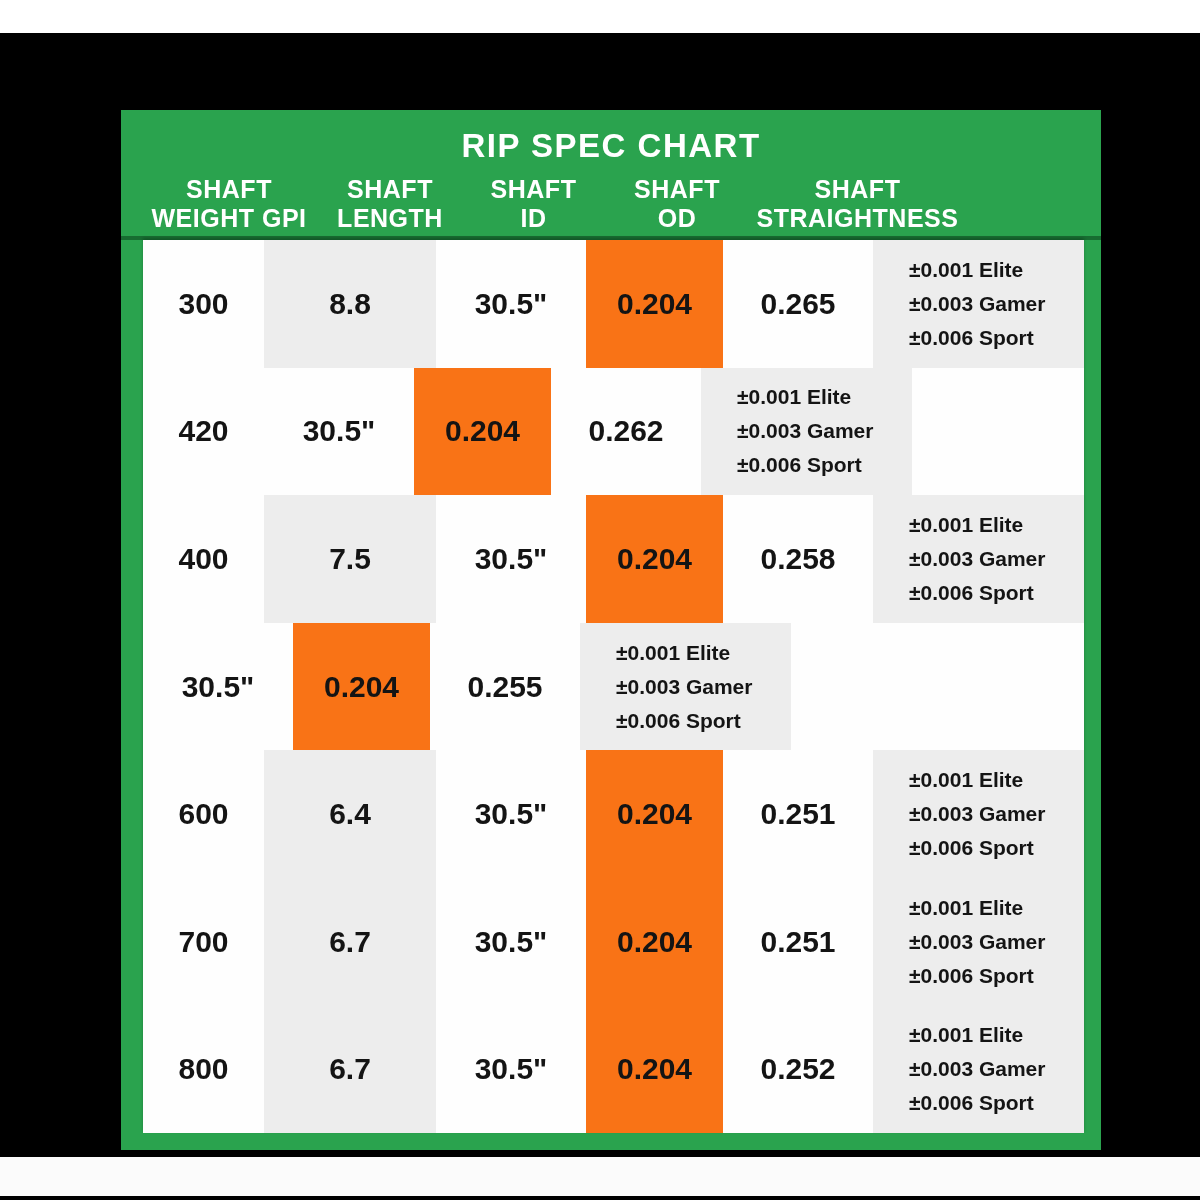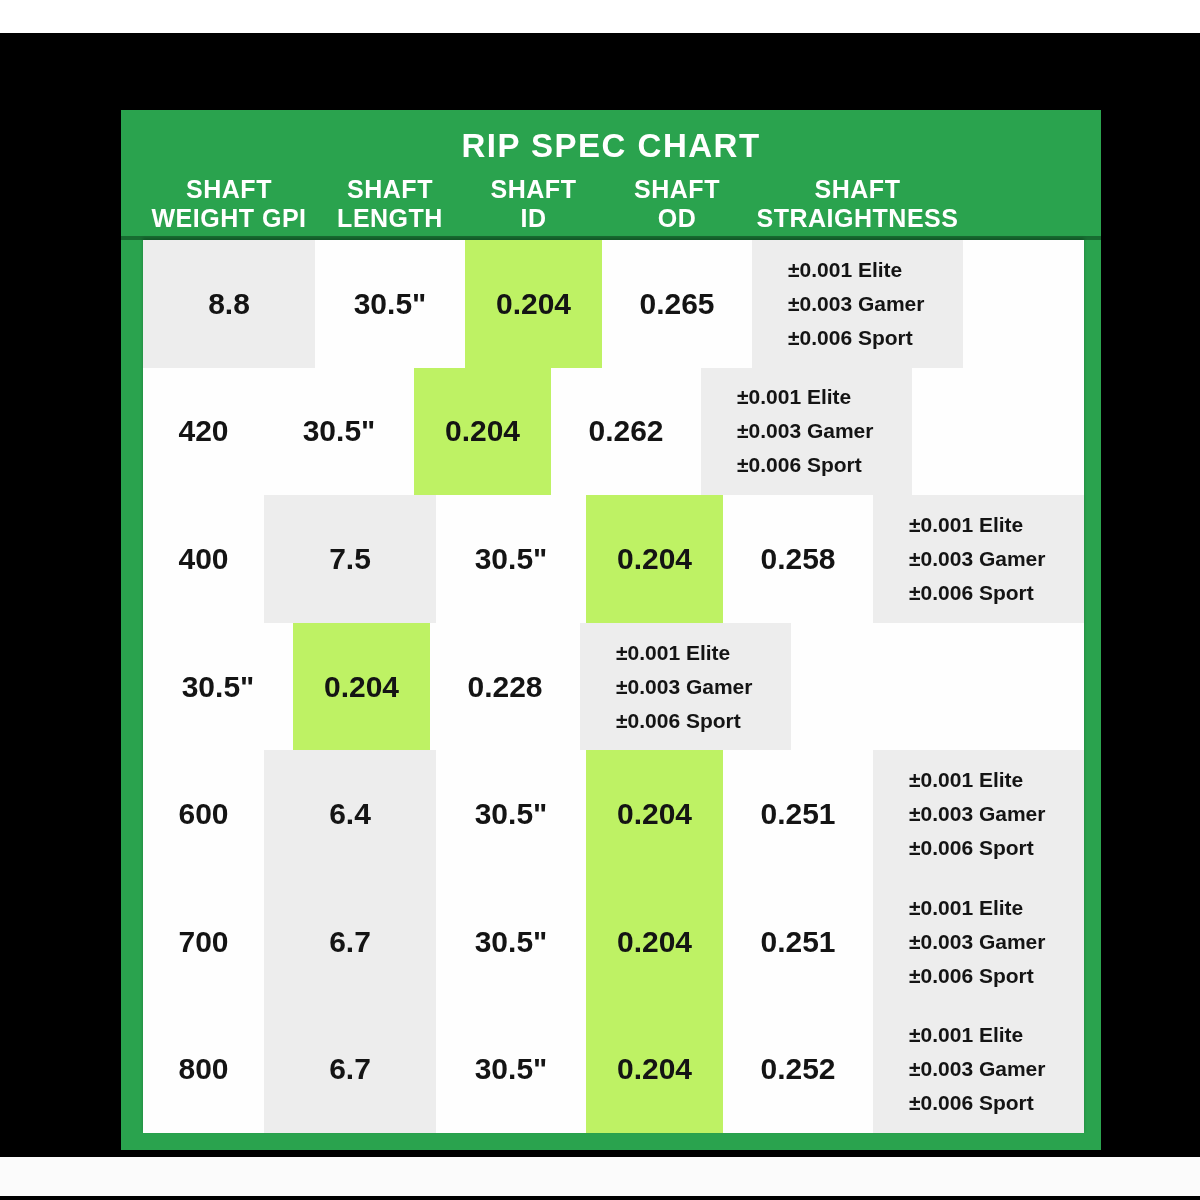--- a/index.html
+++ b/index.html
@@ -23,21 +23,21 @@
   .hc4 { width:137px; } .hc5 { width:150px; } .hc6 { width:211px; }
   .hline { display:block; }
 
   .tbody { position:relative; margin-left:22px; width:941px; height:893px;
            background:#fefefe; display:flex; flex-direction:column;
            box-shadow:0 -2px 3px rgba(0,0,0,0.22); }
   .row { flex:1; display:flex; align-items:center; }
   .cell { font-weight:bold; color:#141414; font-size:30px; text-align:center;
           align-self:stretch; display:flex; align-items:center; justify-content:center; }
   .c1 { width:121px; } .c2 { width:172px; background:#ededed; } .c3 { width:150px; }
-  .c4 { width:137px; background:#bef264; } .c5 { width:150px; }
+  .c4 { width:137px; background:#f97316; } .c5 { width:150px; }
   .c6 { width:211px; background:#ededed; font-size:21px; line-height:34px;
         text-align:left; justify-content:flex-start; padding-left:36px; }
   .c6 .straight { display:block; }
 </style>
 </head>
 <body>
 
 <div class="stage">
   <div class="strip-top"></div>
 
@@ -64,20 +64,21 @@
         <div class="hcell hc6">
           <span class="hline">SHAFT</span>
           <span class="hline">STRAIGHTNESS</span>
         </div>
       </div>
     </div>
 
     <div class="tbody">
 
       <div class="row">
+        <div class="cell c1">300</div>
         <div class="cell c2">8.8</div>
         <div class="cell c3">30.5"</div>
         <div class="cell c4">0.204</div>
         <div class="cell c5">0.265</div>
         <div class="cell c6">
           <div>
             <span class="straight">±0.001 Elite</span>
             <span class="straight">±0.003 Gamer</span>
             <span class="straight">±0.006 Sport</span>
           </div>
@@ -109,21 +110,21 @@
             <span class="straight">±0.001 Elite</span>
             <span class="straight">±0.003 Gamer</span>
             <span class="straight">±0.006 Sport</span>
           </div>
         </div>
       </div>
 
       <div class="row">
         <div class="cell c3">30.5"</div>
         <div class="cell c4">0.204</div>
-        <div class="cell c5">0.228</div>
+        <div class="cell c5">0.255</div>
         <div class="cell c6">
           <div>
             <span class="straight">±0.001 Elite</span>
             <span class="straight">±0.003 Gamer</span>
             <span class="straight">±0.006 Sport</span>
           </div>
         </div>
       </div>
 
       <div class="row">

